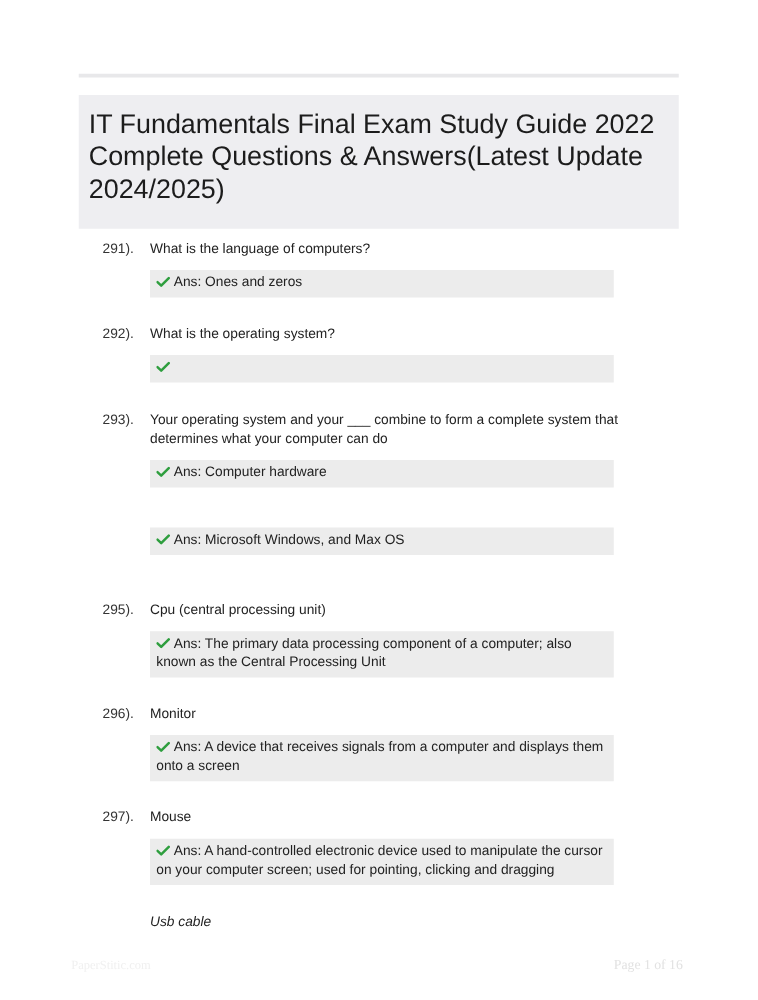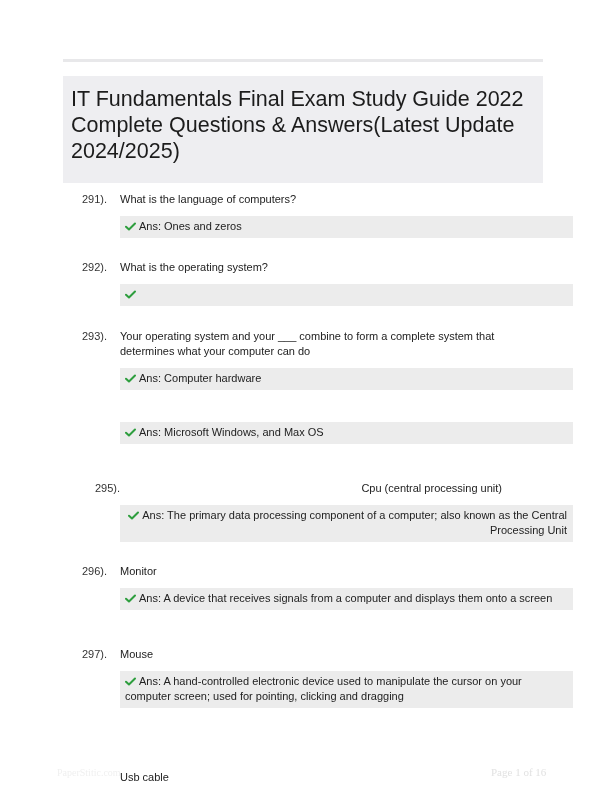--- a/index.html
+++ b/index.html
@@ -56,21 +56,21 @@
       flex: none;
       color: #333;
     }
     .q-text {
       flex: 1;
       padding-right: 40px;
     }
     .ans-box {
       margin-left: 38px;
       margin-top: 9px;
-      width: 453px;
+      width: 371px;
       background: #ececec;
       box-sizing: border-box;
       padding: 3px 6px 4px 5px;
       font-size: 11px;
       line-height: 15px;
       color: #222;
     }
     .check {
       display: inline-block;
       width: 11px;
@@ -141,21 +141,21 @@
 </div>
 
 <div class="qa" style="top:413px;">
   <div class="ans-box">
     <svg class="check" viewBox="0 0 12 10">
         <path d="M1 5.2 L4.3 8.4 L11 1.6" fill="none" stroke="#2e9e3e" stroke-width="2.2" stroke-linecap="round" stroke-linejoin="round"></path>
       </svg><span>Ans: Microsoft Windows, and Max OS</span>
   </div>
 </div>
 
-<div class="qa" style="top:481px;text-align:right;">
+<div class="qa" style="top:481px;">
   <div class="q-row">
     <span class="q-num">295).</span>
     <span class="q-text">Cpu (central processing unit)</span>
   </div>
   <div class="ans-box">
     <svg class="check" viewBox="0 0 12 10">
         <path d="M1 5.2 L4.3 8.4 L11 1.6" fill="none" stroke="#2e9e3e" stroke-width="2.2" stroke-linecap="round" stroke-linejoin="round"></path>
       </svg><span>Ans: The primary data processing component of a computer; also known as the Central Processing Unit</span>
   </div>
 </div>
@@ -177,21 +177,21 @@
     <span class="q-num">297).</span>
     <span class="q-text">Mouse</span>
   </div>
   <div class="ans-box">
     <svg class="check" viewBox="0 0 12 10">
         <path d="M1 5.2 L4.3 8.4 L11 1.6" fill="none" stroke="#2e9e3e" stroke-width="2.2" stroke-linecap="round" stroke-linejoin="round"></path>
       </svg><span>Ans: A hand-controlled electronic device used to manipulate the cursor on your computer screen; used for pointing, clicking and dragging</span>
   </div>
 </div>
 
-<div class="qa" style="top:770px;">
+<div class="qa" style="top:731px;font-style:italic;">
   <div class="q-row">
     <span class="q-num"></span>
     <span class="q-text">Usb cable</span>
   </div>
 </div>
 
 <div class="footer-left">PaperStitic.com</div>
 <div class="footer-right">Page 1 of 16</div>
 
 </body></html>

